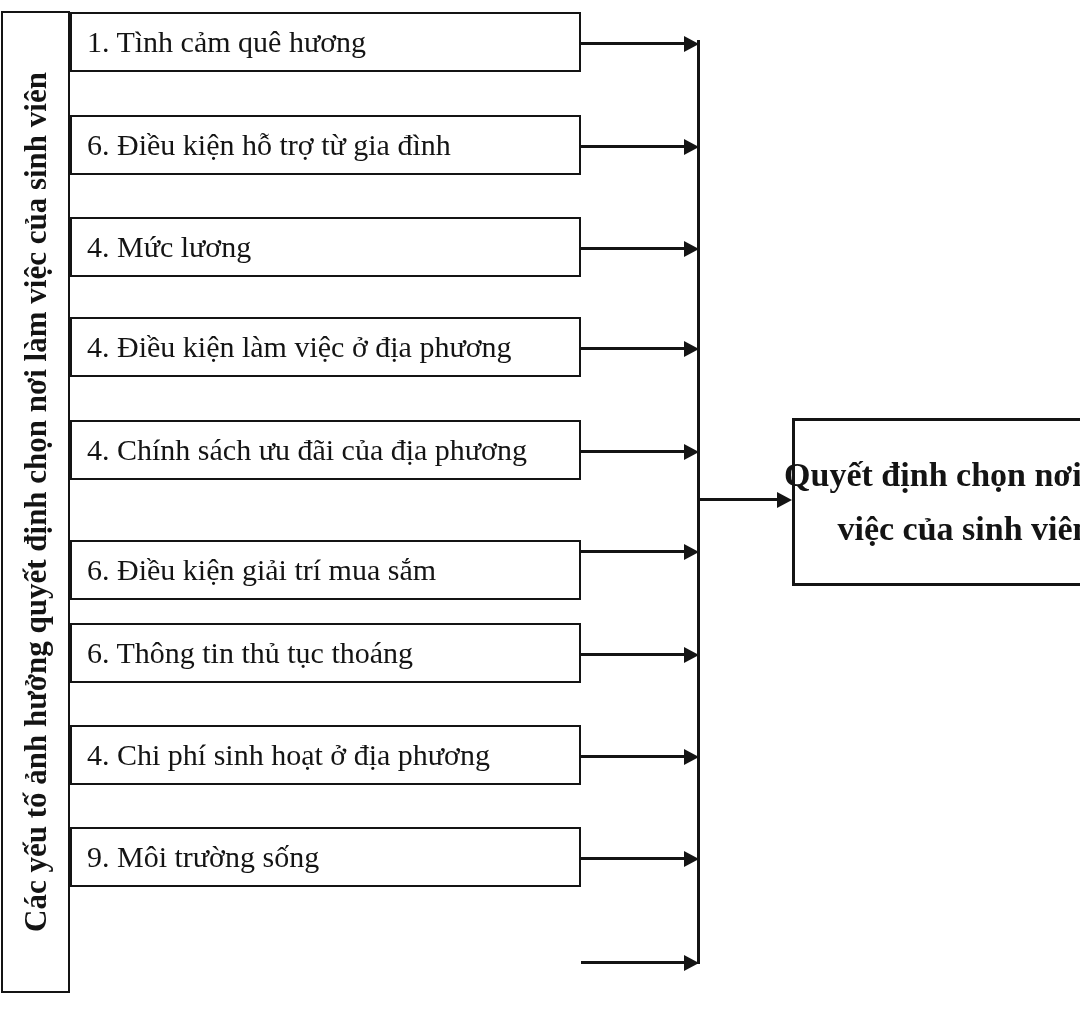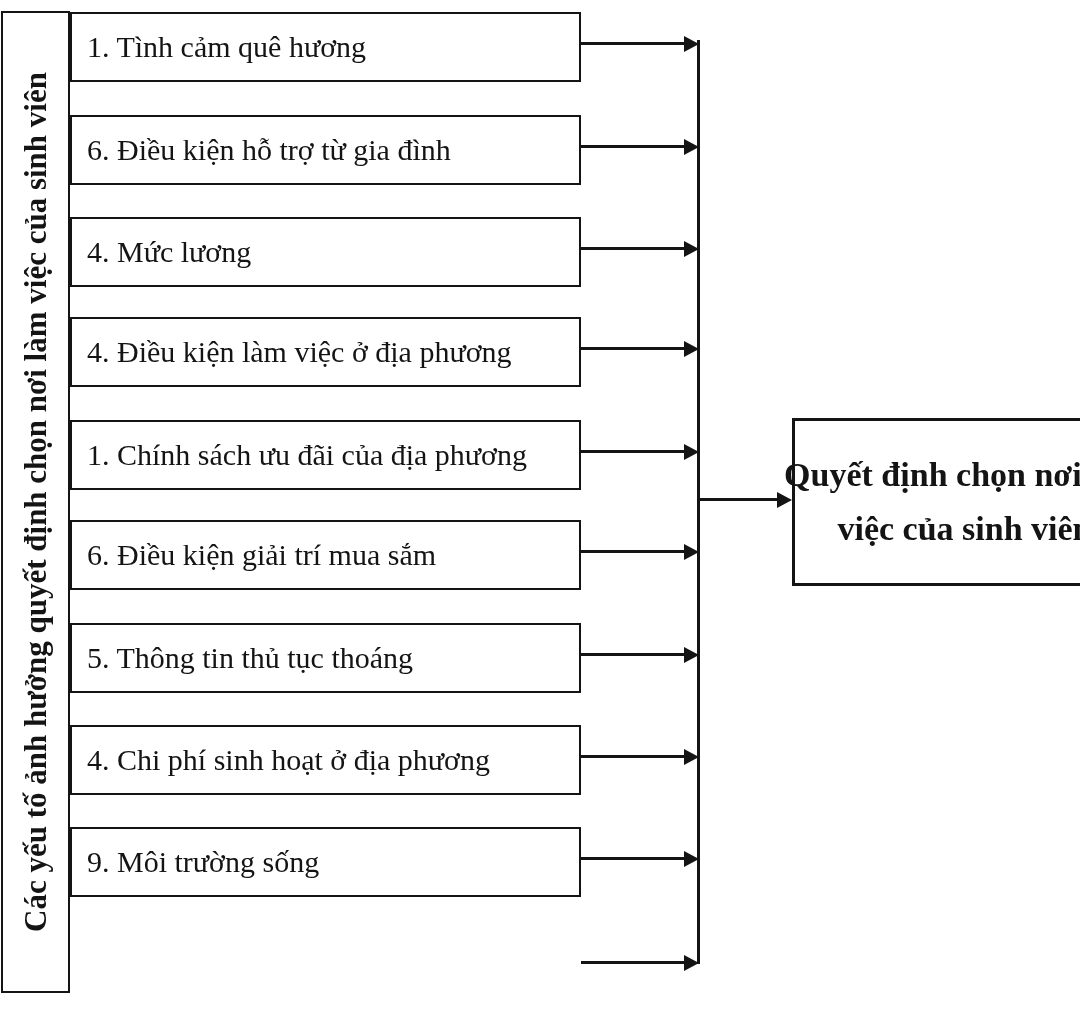--- a/index.html
+++ b/index.html
@@ -11,21 +11,21 @@
     position:absolute;left:1px;top:11px;width:69px;height:982px;
     border:2px solid #141414;box-sizing:border-box;background:#ffffff;
   }
   .sidebar-label{
     position:absolute;left:50%;top:50%;width:976px;height:64px;
     transform:translate(-50%,-50%) rotate(-90deg);
     display:flex;align-items:center;justify-content:center;
     font-weight:bold;font-size:31px;white-space:nowrap;letter-spacing:0;
   }
   .factor{
-    position:absolute;left:70px;width:511px;height:70px;
+    position:absolute;left:70px;width:511px;height:60px;
     border:2px solid #141414;box-sizing:border-box;background:#ffffff;
     display:flex;align-items:center;padding-left:15px;
     font-size:30px;white-space:nowrap;
   }
   .arrow{
     position:absolute;left:581px;width:103px;height:3px;background:#141414;
   }
   .arrow::after{
     content:"";position:absolute;left:103px;top:-6px;width:0;height:0;
     border-top:8px solid transparent;border-bottom:8px solid transparent;
@@ -64,27 +64,27 @@
   <div class="factor" style="top:115px">
       <span>6. Điều kiện hỗ trợ từ gia đình</span>
     </div>
   <div class="factor" style="top:217px">
       <span>4. Mức lương</span>
     </div>
   <div class="factor" style="top:317px">
       <span>4. Điều kiện làm việc ở địa phương</span>
     </div>
   <div class="factor" style="top:420px">
-      <span>1. Chính sách ưu đãi của địa phương</span>
+      <span>4. Chính sách ưu đãi của địa phương</span>
     </div>
-  <div class="factor" style="top:520px">
+  <div class="factor" style="top:540px">
       <span>6. Điều kiện giải trí mua sắm</span>
     </div>
   <div class="factor" style="top:623px">
-      <span>5. Thông tin thủ tục thoáng</span>
+      <span>6. Thông tin thủ tục thoáng</span>
     </div>
   <div class="factor" style="top:725px">
       <span>4. Chi phí sinh hoạt ở địa phương</span>
     </div>
   <div class="factor" style="top:827px">
       <span>9. Môi trường sống</span>
     </div>
 
   <div class="arrow" style="top:42px"></div>
   <div class="arrow" style="top:145px"></div>

